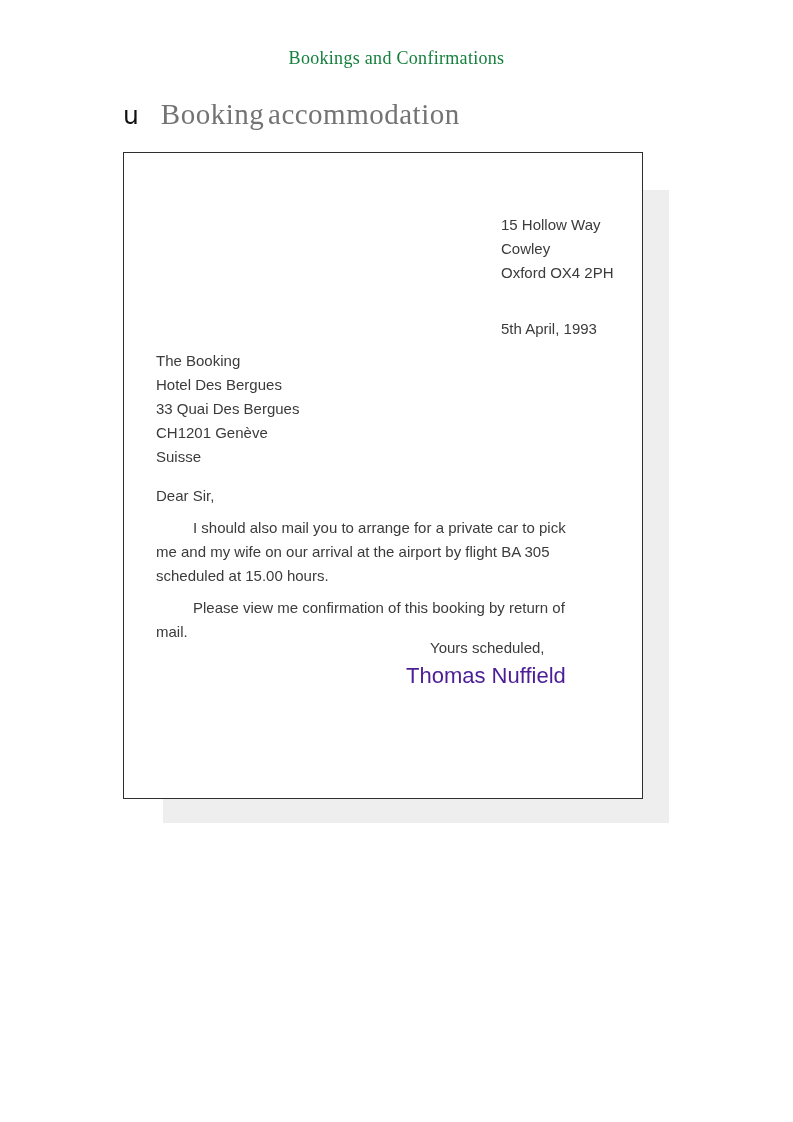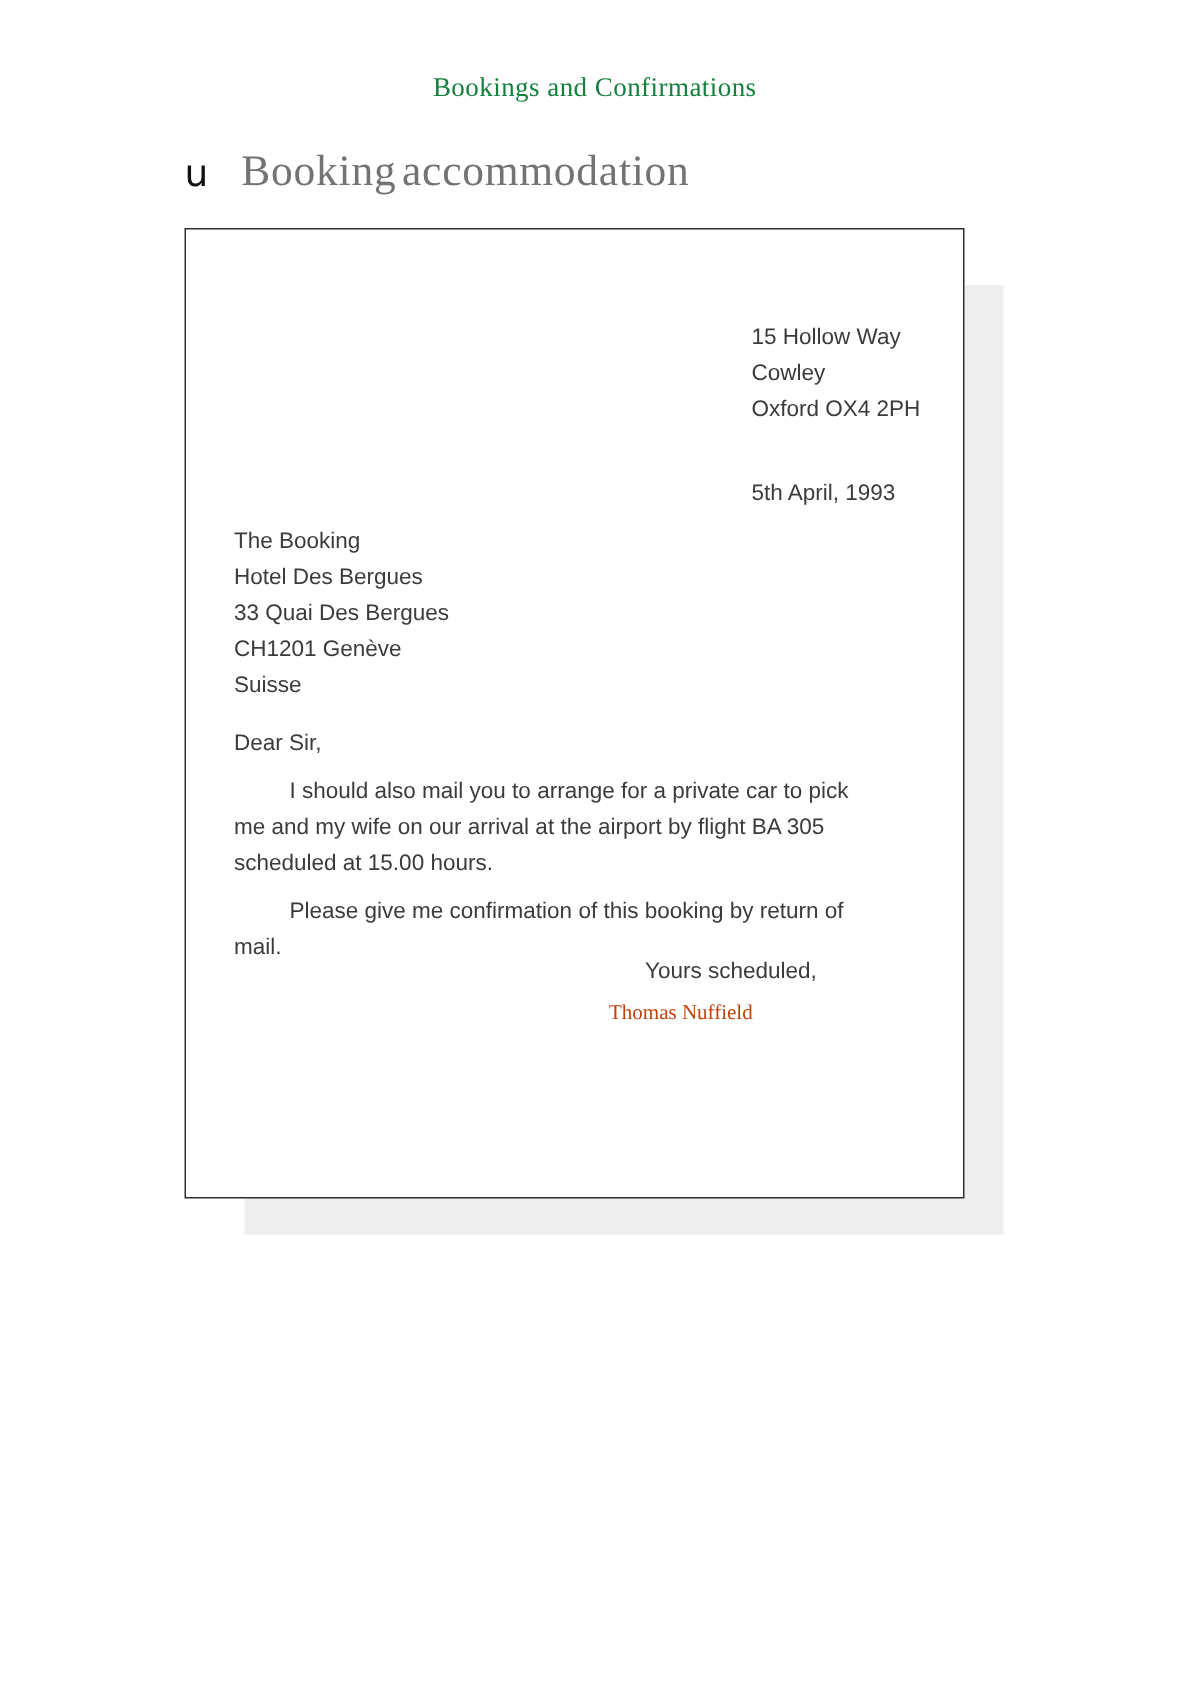--- a/index.html
+++ b/index.html
@@ -98,24 +98,23 @@
   .salutation   { margin-top: 15px; }
   .para .first  { text-indent: 37px; }
   .para2, .para3 { margin-top: 8px; }
   .closing-line {
     margin-left: 274px;
     margin-top: -8px;
   }
   .signature-line {
     margin-left: 250px;
     margin-top: 2px;
-    font-size: 14px;
+    font-size: 22px;
     line-height: 28px;
-    color: #c2410c;
-    font-family: Liberation Serif, serif;
+    color: #4c1d95;
   }
 </style>
 </head>
 <body>
 
 <div class="page">
 
   <div class="page-title">Bookings and Confirmations</div>
 
   <div class="section-heading">
@@ -147,21 +146,21 @@
         <div class="salutation line">Dear Sir,</div>
 
 
         <div class="para para2">
           <div class="line first">I should also mail you to arrange for a private car to pick</div>
           <div class="line">me and my wife on our arrival at the airport by flight BA 305</div>
           <div class="line">scheduled at 15.00 hours.</div>
         </div>
 
         <div class="para para3">
-          <div class="line first">Please give me confirmation of this booking by return of</div>
+          <div class="line first">Please view me confirmation of this booking by return of</div>
           <div class="line">mail.</div>
         </div>
 
         <div class="closing-line line">Yours scheduled,</div>
         <div class="signature-line line">Thomas Nuffield</div>
 
       </div>
     </div>
   </div>
 

